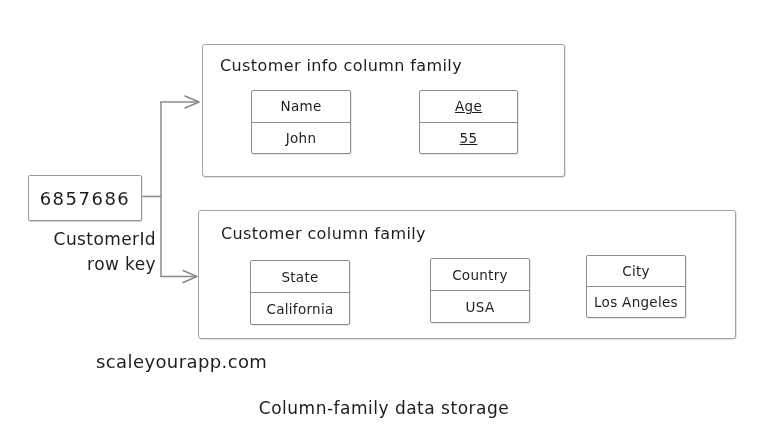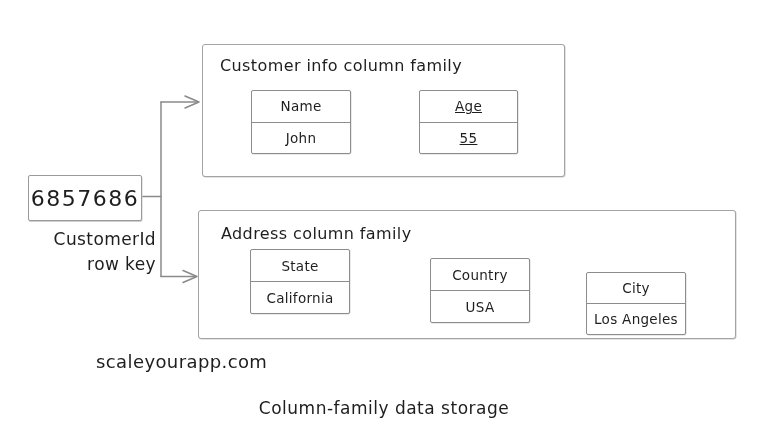--- a/index.html
+++ b/index.html
@@ -56,21 +56,21 @@
   #row-key-box {
     position: absolute;
     left: 28px; top: 175px;
     width: 112px; height: 44px;
     border: 1.5px solid #9a9a9a;
     border-radius: 2px;
     background: #ffffff;
     display: flex;
     align-items: center;
     justify-content: center;
-    font-size: 22px;
+    font-size: 18px;
     letter-spacing: 1.5px;
     box-shadow: 0.5px 1px 0 #cfcfcf;
     text-align: center;
   }
   #row-key-label {
     position: absolute;
     left: 4px; top: 227px;
     width: 152px;
     text-align: right;
     font-size: 17px;
@@ -132,33 +132,33 @@
       <div class="cell-row">John</div>
     </div>
 
     <div class="cell" style="left:216px; top:45px; width:97px; height:62px;text-decoration:underline;">
       <div class="cell-row header">Age</div>
       <div class="cell-row">55</div>
     </div>
   </div>
 
   <div class="family-box" style="left:198px; top:210px; width:536px; height:127px;">
-    <div class="family-title" style="left:22px; top:13px;">Address column family</div>
+    <div class="family-title" style="left:22px; top:13px;">Customer column family</div>
 
-    <div class="cell" style="left:51px; top:38px; width:98px; height:63px;">
+    <div class="cell" style="left:51px; top:49px; width:98px; height:63px;">
       <div class="cell-row header">State</div>
       <div class="cell-row">California</div>
     </div>
 
     <div class="cell" style="left:219px; top:47px; width:98px; height:63px;margin-left:12px;">
       <div class="cell-row header">Country</div>
       <div class="cell-row">USA</div>
     </div>
 
-    <div class="cell" style="left:387px; top:61px; width:98px; height:61px;">
+    <div class="cell" style="left:387px; top:44px; width:98px; height:61px;">
       <div class="cell-row header">City</div>
       <div class="cell-row">Los Angeles</div>
     </div>
   </div>
 
   <div id="watermark">scaleyourapp.com</div>
   <div id="caption">Column-family data storage</div>
 
 </div>
 

